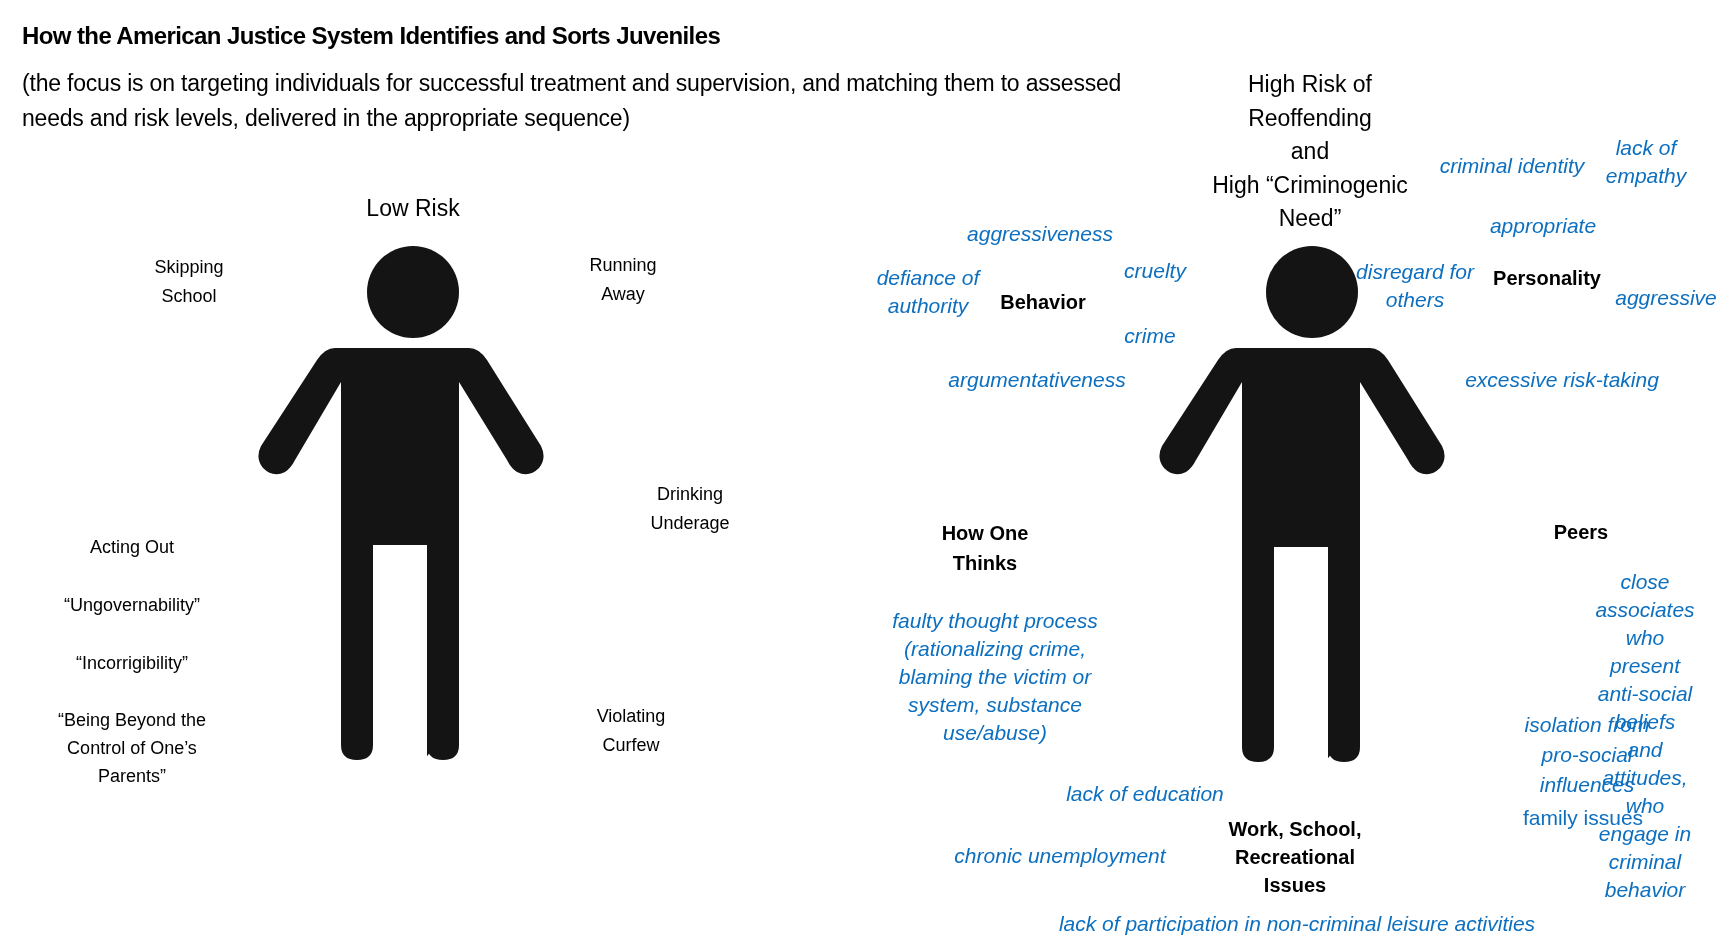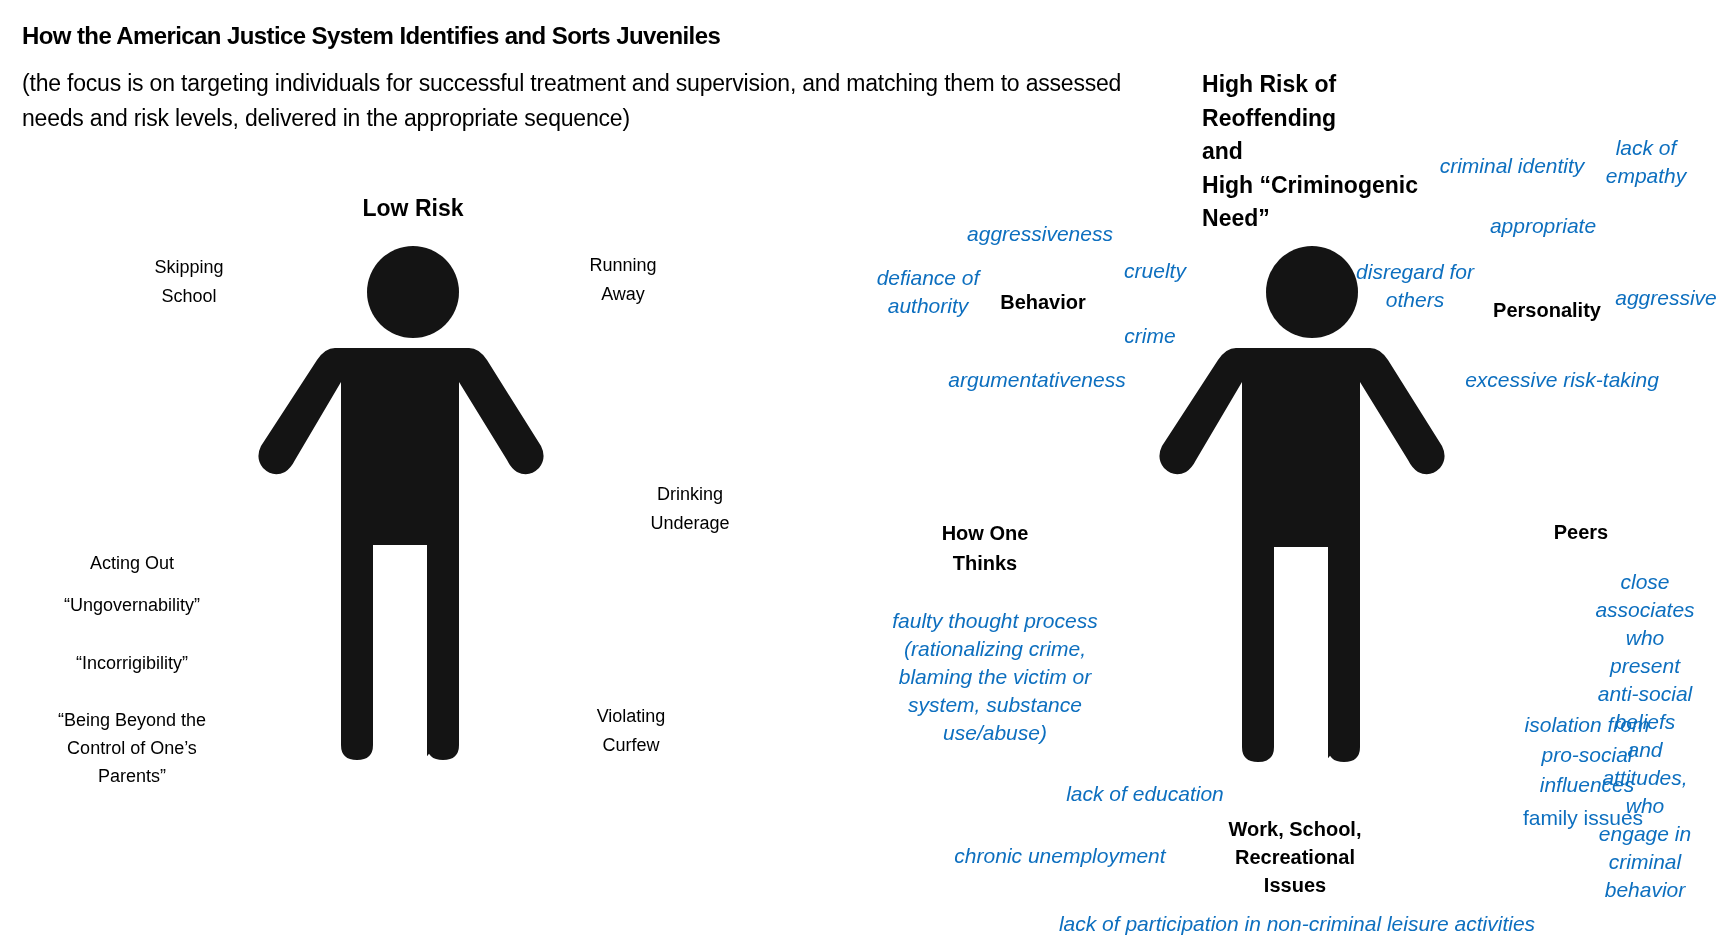--- a/index.html
+++ b/index.html
@@ -2,21 +2,21 @@
 <html><head>
 <meta charset="utf-8">
 <style>
   html, body { margin:0; padding:0; background:#ffffff; }
   body { width:1736px; height:952px; position:relative; overflow:hidden;
          font-family:"Liberation Sans", "DejaVu Sans", sans-serif; color:#000; }
   .abs { position:absolute; }
   .title { left:22px; top:22px; font-size:24px; font-weight:bold; letter-spacing:-0.6px; white-space:nowrap; }
   .subtitle { left:22px; top:66px; font-size:23px; line-height:35px; width:1160px; letter-spacing:-0.2px; }
   .lbl { font-size:18px; line-height:29px; text-align:center; white-space:nowrap; transform:translateX(-50%); }
-  .head { font-size:23px; font-weight:bold; line-height:31px; text-align:left; white-space:nowrap; transform:translateX(-50%); }
+  .head { font-size:23px; font-weight:normal; line-height:31px; text-align:center; white-space:nowrap; transform:translateX(-50%); }
   .cat { font-size:20px; font-weight:bold; line-height:28px; text-align:center; white-space:nowrap; transform:translateX(-50%); }
   .blue { color:#0d6fbf; font-style:italic; font-size:21px; line-height:28px; text-align:center; white-space:nowrap; transform:translateX(-50%); }
   .blue.upright { font-style:normal; }
   .ml { white-space:pre-line; }
   svg.fig { position:absolute; }
 </style>
 </head>
 <body>
 
 <div class="abs title">How the American Justice System Identifies and Sorts Juveniles</div>
@@ -32,21 +32,21 @@
   <path d="M 172 305 L 204 305 L 204 505 Q 204 520 188 520 Q 172 520 172 505 Z" fill="#141414"></path>
   <rect x="144" y="305" width="28" height="215" fill="#ffffff"></rect>
 </svg>
 
 <div class="abs lbl ml" style="left:189px; top:253px;">Skipping
 School</div>
 <div class="abs lbl ml" style="left:623px; top:251px;">Running
 Away</div>
 <div class="abs lbl ml" style="left:690px; top:480px;">Drinking
 Underage</div>
-<div class="abs lbl" style="left:132px; top:533px;margin-top:16px;">Acting Out</div>
+<div class="abs lbl" style="left:132px; top:533px;">Acting Out</div>
 <div class="abs lbl" style="left:132px; top:591px;">“Ungovernability”</div>
 <div class="abs lbl" style="left:132px; top:649px;">“Incorrigibility”</div>
 <div class="abs lbl ml" style="left:132px; top:706px; line-height:28px;">“Being Beyond the
 Control of One’s
 Parents”</div>
 <div class="abs lbl ml" style="left:631px; top:702px;">Violating
 Curfew</div>
 
 <div class="abs head ml" style="left:1310px; top:68px; line-height:33.5px;">High Risk of
 Reoffending
@@ -62,21 +62,21 @@
 </svg>
 
 <div class="abs cat" style="left:1043px; top:288px;">Behavior</div>
 <div class="abs blue" style="left:1040px; top:220px;">aggressiveness</div>
 <div class="abs blue ml" style="left:928px; top:264px;">defiance of
 authority</div>
 <div class="abs blue" style="left:1155px; top:257px;">cruelty</div>
 <div class="abs blue" style="left:1150px; top:322px;">crime</div>
 <div class="abs blue" style="left:1037px; top:366px;">argumentativeness</div>
 
-<div class="abs cat" style="left:1547px; top:296px;">Personality</div>
+<div class="abs cat" style="left:1547px; top:264px;">Personality</div>
 <div class="abs blue" style="left:1512px; top:152px;">criminal identity</div>
 <div class="abs blue ml" style="left:1646px; top:134px;">lack of
 empathy</div>
 <div class="abs blue" style="left:1543px; top:212px;">appropriate</div>
 <div class="abs blue ml" style="left:1415px; top:258px;">disregard for
 others</div>
 <div class="abs blue" style="left:1666px; top:284px;">aggressive</div>
 <div class="abs blue" style="left:1562px; top:366px;">excessive risk-taking</div>
 
 <div class="abs cat ml" style="left:985px; top:518px; line-height:30px;">How One

